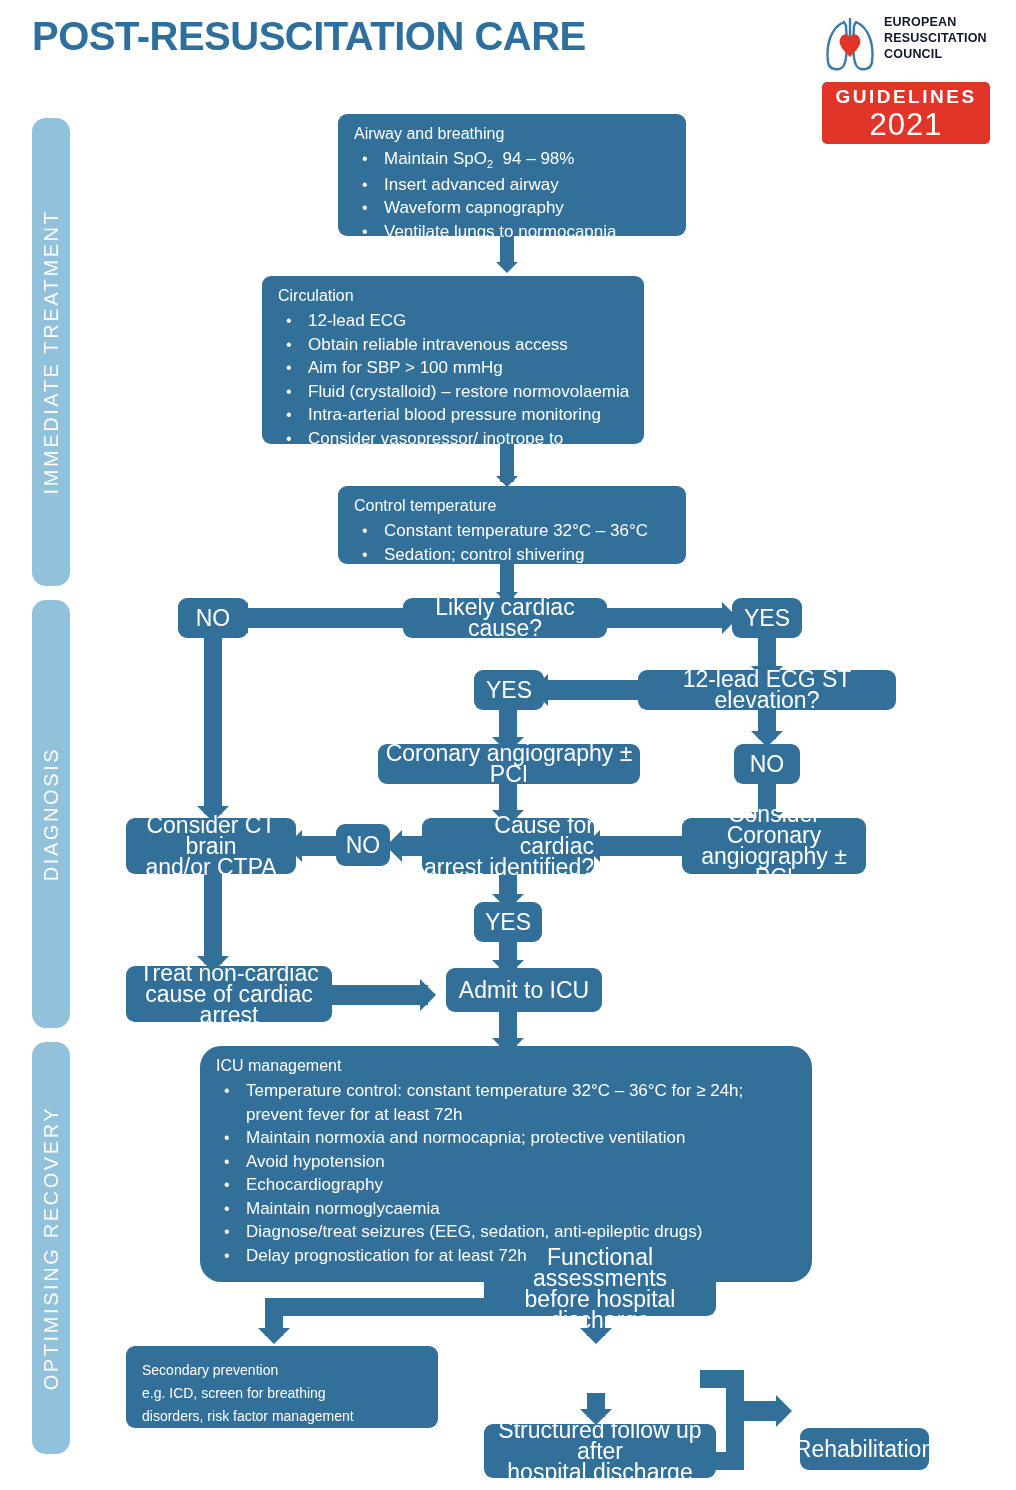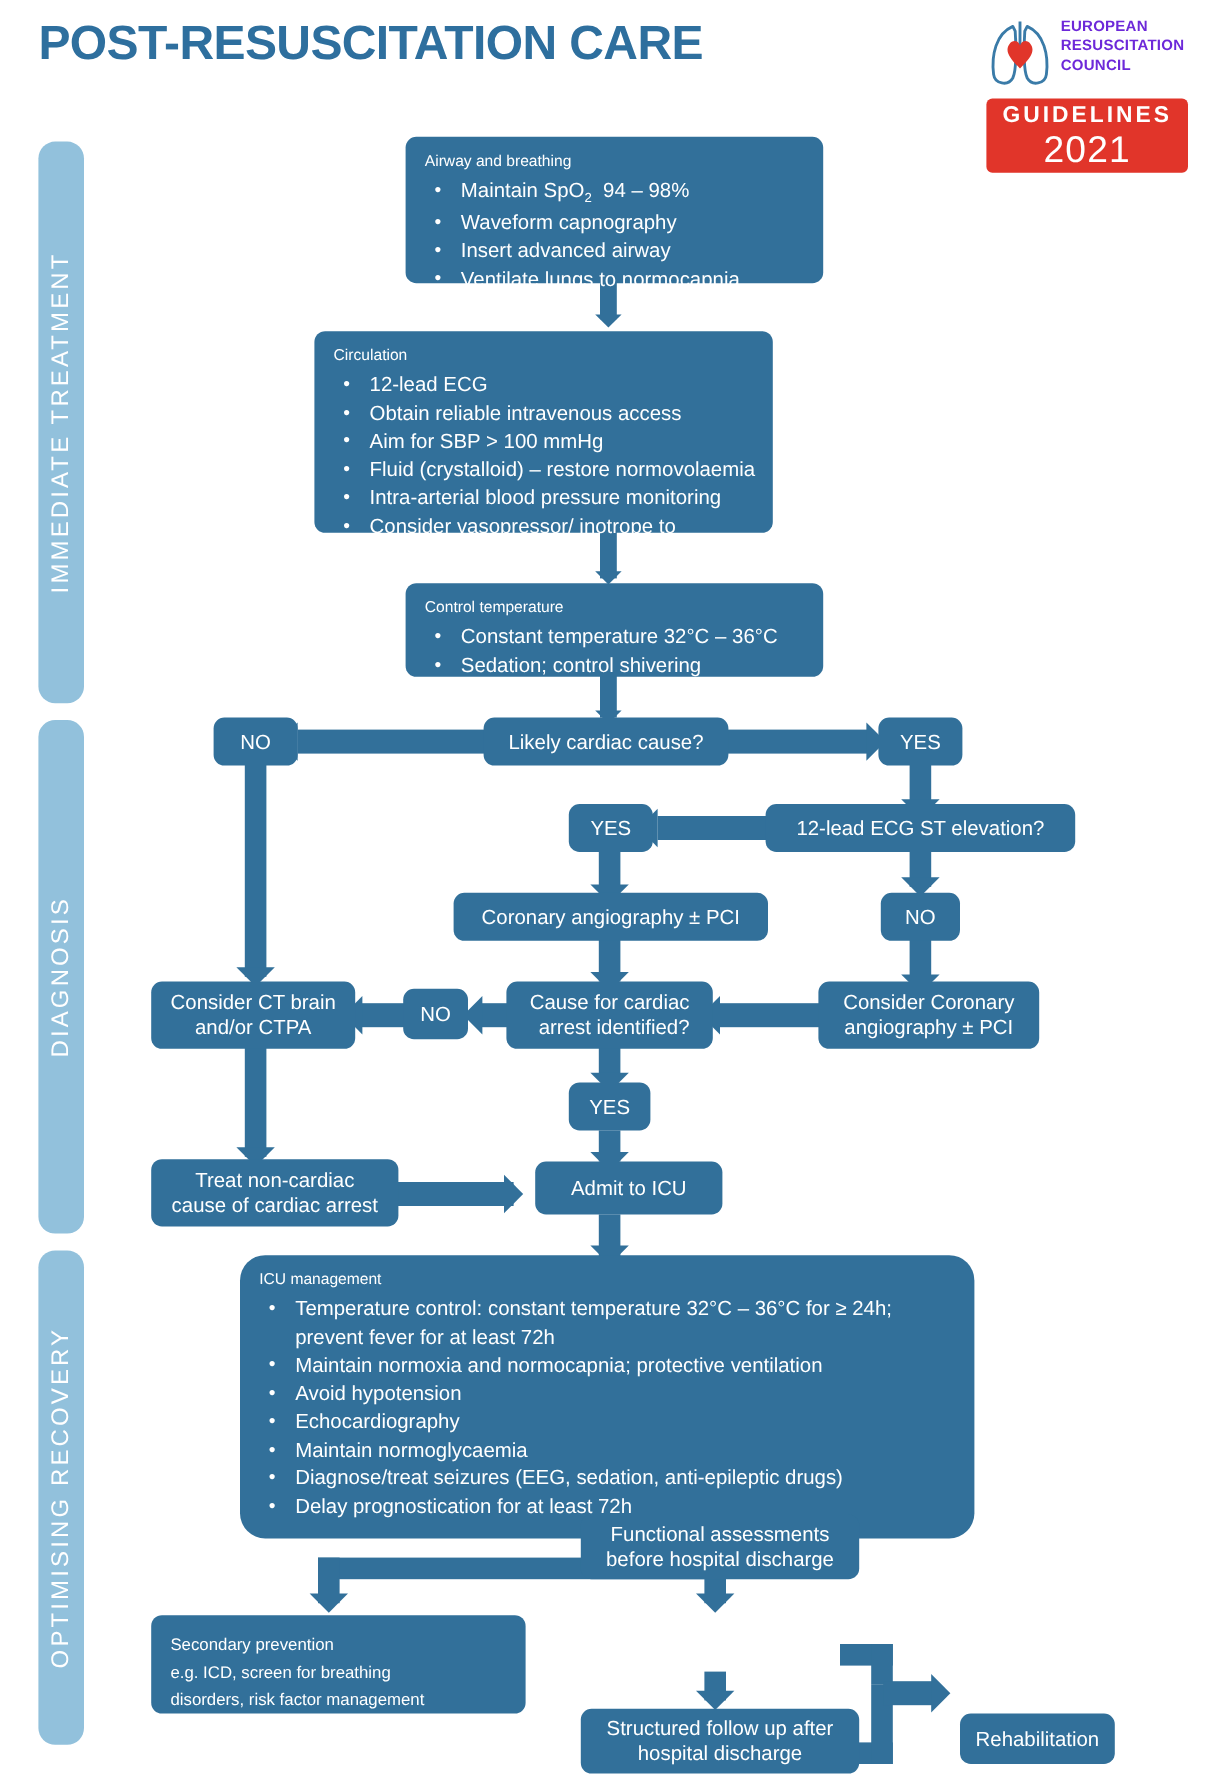--- a/index.html
+++ b/index.html
@@ -29,21 +29,21 @@
   
   #logo{
     position:absolute;
     left:822px; top:10px;
     width:180px; height:135px;
   }
   #logo-top{ position:relative; height:72px; }
   #logo-lungs{ position:absolute; left:0px; top:2px; width:56px; height:62px; }
   #logo-words{
     position:absolute; left:62px; top:4px;
-    color:#6d28d9;
+    color:#0f172a;
     font-size:12.5px;
     font-weight:bold;
     line-height:16px;
     letter-spacing:0.2px;
   }
   #logo-badge{
     position:absolute; left:0; top:72px;
     width:168px; height:62px;
     background:#e1352a;
     border-radius:5px;
@@ -88,41 +88,41 @@
   }
   .box .bt{
     font-size:14px;
     line-height:23px;
   }
   .box.pad{ padding:9px 14px 10px 16px; }
   .box.center{
     display:flex; align-items:center; justify-content:center;
     text-align:center;
   }
-  .box.center .bt{ font-size:17px; line-height:21px; }
+  .box.center .bt{ font-size:23px; line-height:21px; }
   .small-label .bt{ font-size:17px; }
 
   ul.blist{
     margin:2px 0 0 0;
     padding:0;
     list-style:none;
   }
   ul.blist li{
     position:relative;
     padding-left:30px;
     font-size:17px;
     line-height:23.5px;
   }
   ul.blist li:before{
     content:"\2022";
     position:absolute;
     left:8px; top:0;
     font-size:16px;
   }
-  .hdr{ font-size:13px; line-height:22px; }
+  .hdr{ font-size:16px; line-height:22px; }
   sub{ font-size:11px; vertical-align:baseline; position:relative; top:4px; }
 
   
   .vline, .hline{
     position:absolute;
     background:#32709a;
     z-index:1;
   }
   .arrow-d, .arrow-u, .arrow-l, .arrow-r{
     position:absolute;
@@ -262,22 +262,22 @@
 
   <div class="hline" style="left:700px; top:1452px; width:44px; height:18px;"></div>
   <div class="vline" style="left:726px; top:1404px; width:18px; height:66px;"></div>
   <div class="hline" style="left:736px; top:1401px; width:44px; height:20px;"></div>
   <div class="arrow-r" style="left:776px; top:1395px;"></div>
 
   <div class="box pad" style="left:338px; top:114px; width:348px; height:122px;">
     <div class="hdr">Airway and breathing</div>
     <ul class="blist">
       <li>Maintain SpO<sub>2</sub>&nbsp; 94 – 98%</li>
+      <li>Insert advanced airway</li>
       <li>Waveform capnography</li>
-      <li>Insert advanced airway</li>
       <li>Ventilate lungs to normocapnia</li>
     </ul>
   </div>
 
   <div class="box pad" style="left:262px; top:276px; width:382px; height:168px;">
     <div class="hdr">Circulation</div>
     <ul class="blist">
       <li>12-lead ECG</li>
       <li>Obtain reliable intravenous access</li>
       <li>Aim for SBP &gt; 100 mmHg</li>

